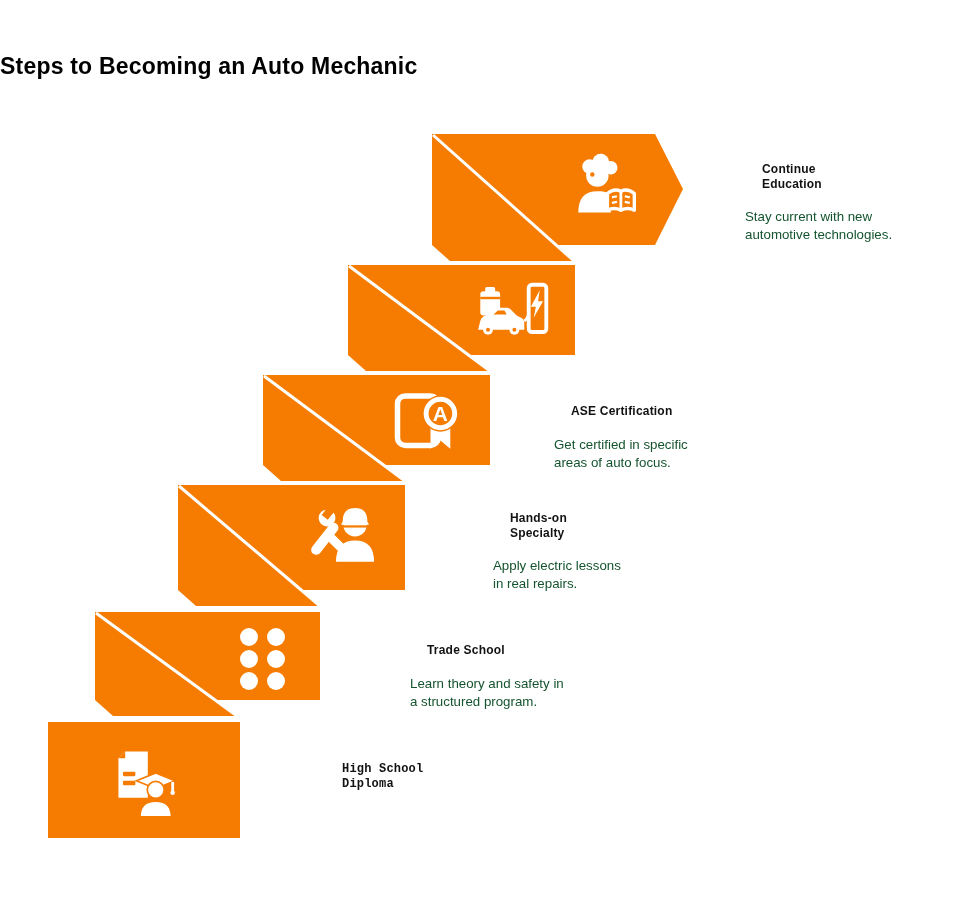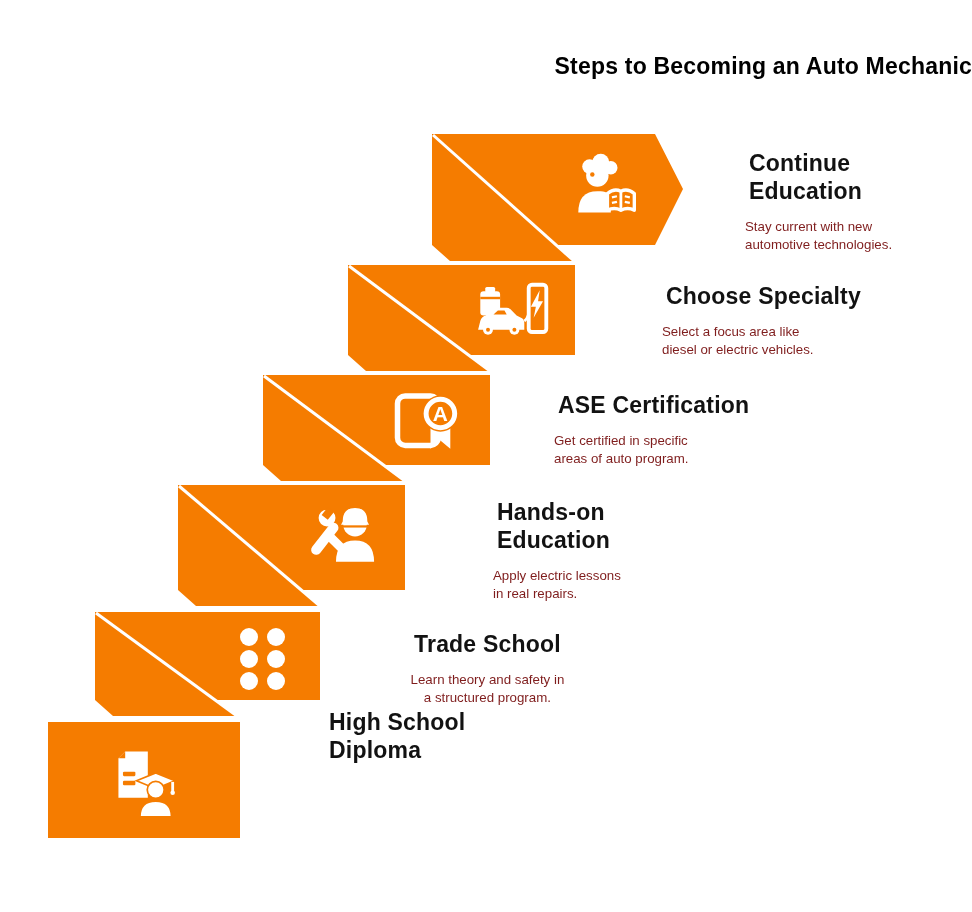--- a/index.html
+++ b/index.html
@@ -11,42 +11,42 @@
     height: 912px;
     background: #ffffff;
     font-family: "Liberation Sans", sans-serif;
     overflow: hidden;
   }
   .page-title {
     position: absolute;
     top: 53px;
     left: 0;
     width: 100%;
-    text-align: right;
+    text-align: left;
     font-size: 23px;
     font-weight: bold;
     color: #000000;
     margin: 0;
     letter-spacing: 0.2px;
   }
   .stairs-svg { position: absolute; left: 0; top: 0; }
   .step-text { position: absolute; }
   .step-text h2 {
-    margin: 4px;
-    font-size: 23px;
+    margin: 17px;
+    font-size: 12px;
     font-weight: bold;
     color: #121212;
     line-height: 1.22;
     white-space: pre-line;
     letter-spacing: 0.2px;
   }
   .step-text p {
     margin: 13px 0 0 0;
     font-size: 13.3px;
-    color: #7f1d1d;
+    color: #14532d;
     line-height: 1.35;
     white-space: pre-line;
   }
   .badge-letter {
     font-family: "Liberation Sans", sans-serif;
     font-weight: bold;
   }
 </style>
 </head>
 <body>
@@ -153,43 +153,38 @@
     </g>
   </svg>
 
   <div class="step-text" style="left:745px; top:145px;">
     <h2>Continue
 Education</h2>
     <p>Stay current with new
 automotive technologies.</p>
   </div>
 
-  <div class="step-text" style="left:662px; top:278px;">
-    <h2>Choose Specialty</h2>
-    <p>Select a focus area like
-diesel or electric vehicles.</p>
-  </div>
 
   <div class="step-text" style="left:554px; top:387px;">
     <h2>ASE Certification</h2>
     <p>Get certified in specific
-areas of auto program.</p>
+areas of auto focus.</p>
   </div>
 
   <div class="step-text" style="left:493px; top:494px;">
     <h2>Hands-on
-Education</h2>
+Specialty</h2>
     <p>Apply electric lessons
 in real repairs.</p>
   </div>
 
-  <div class="step-text" style="left:410px; top:626px;text-align:center;">
+  <div class="step-text" style="left:410px; top:626px;">
     <h2>Trade School</h2>
     <p>Learn theory and safety in
 a structured program.</p>
   </div>
 
-  <div class="step-text" style="left:325px; top:704px;">
+  <div class="step-text" style="left:325px; top:745px;font-family:Liberation Mono, monospace;">
     <h2>High School
 Diploma</h2>
   </div>
 
 </div>
 
 </body></html>

